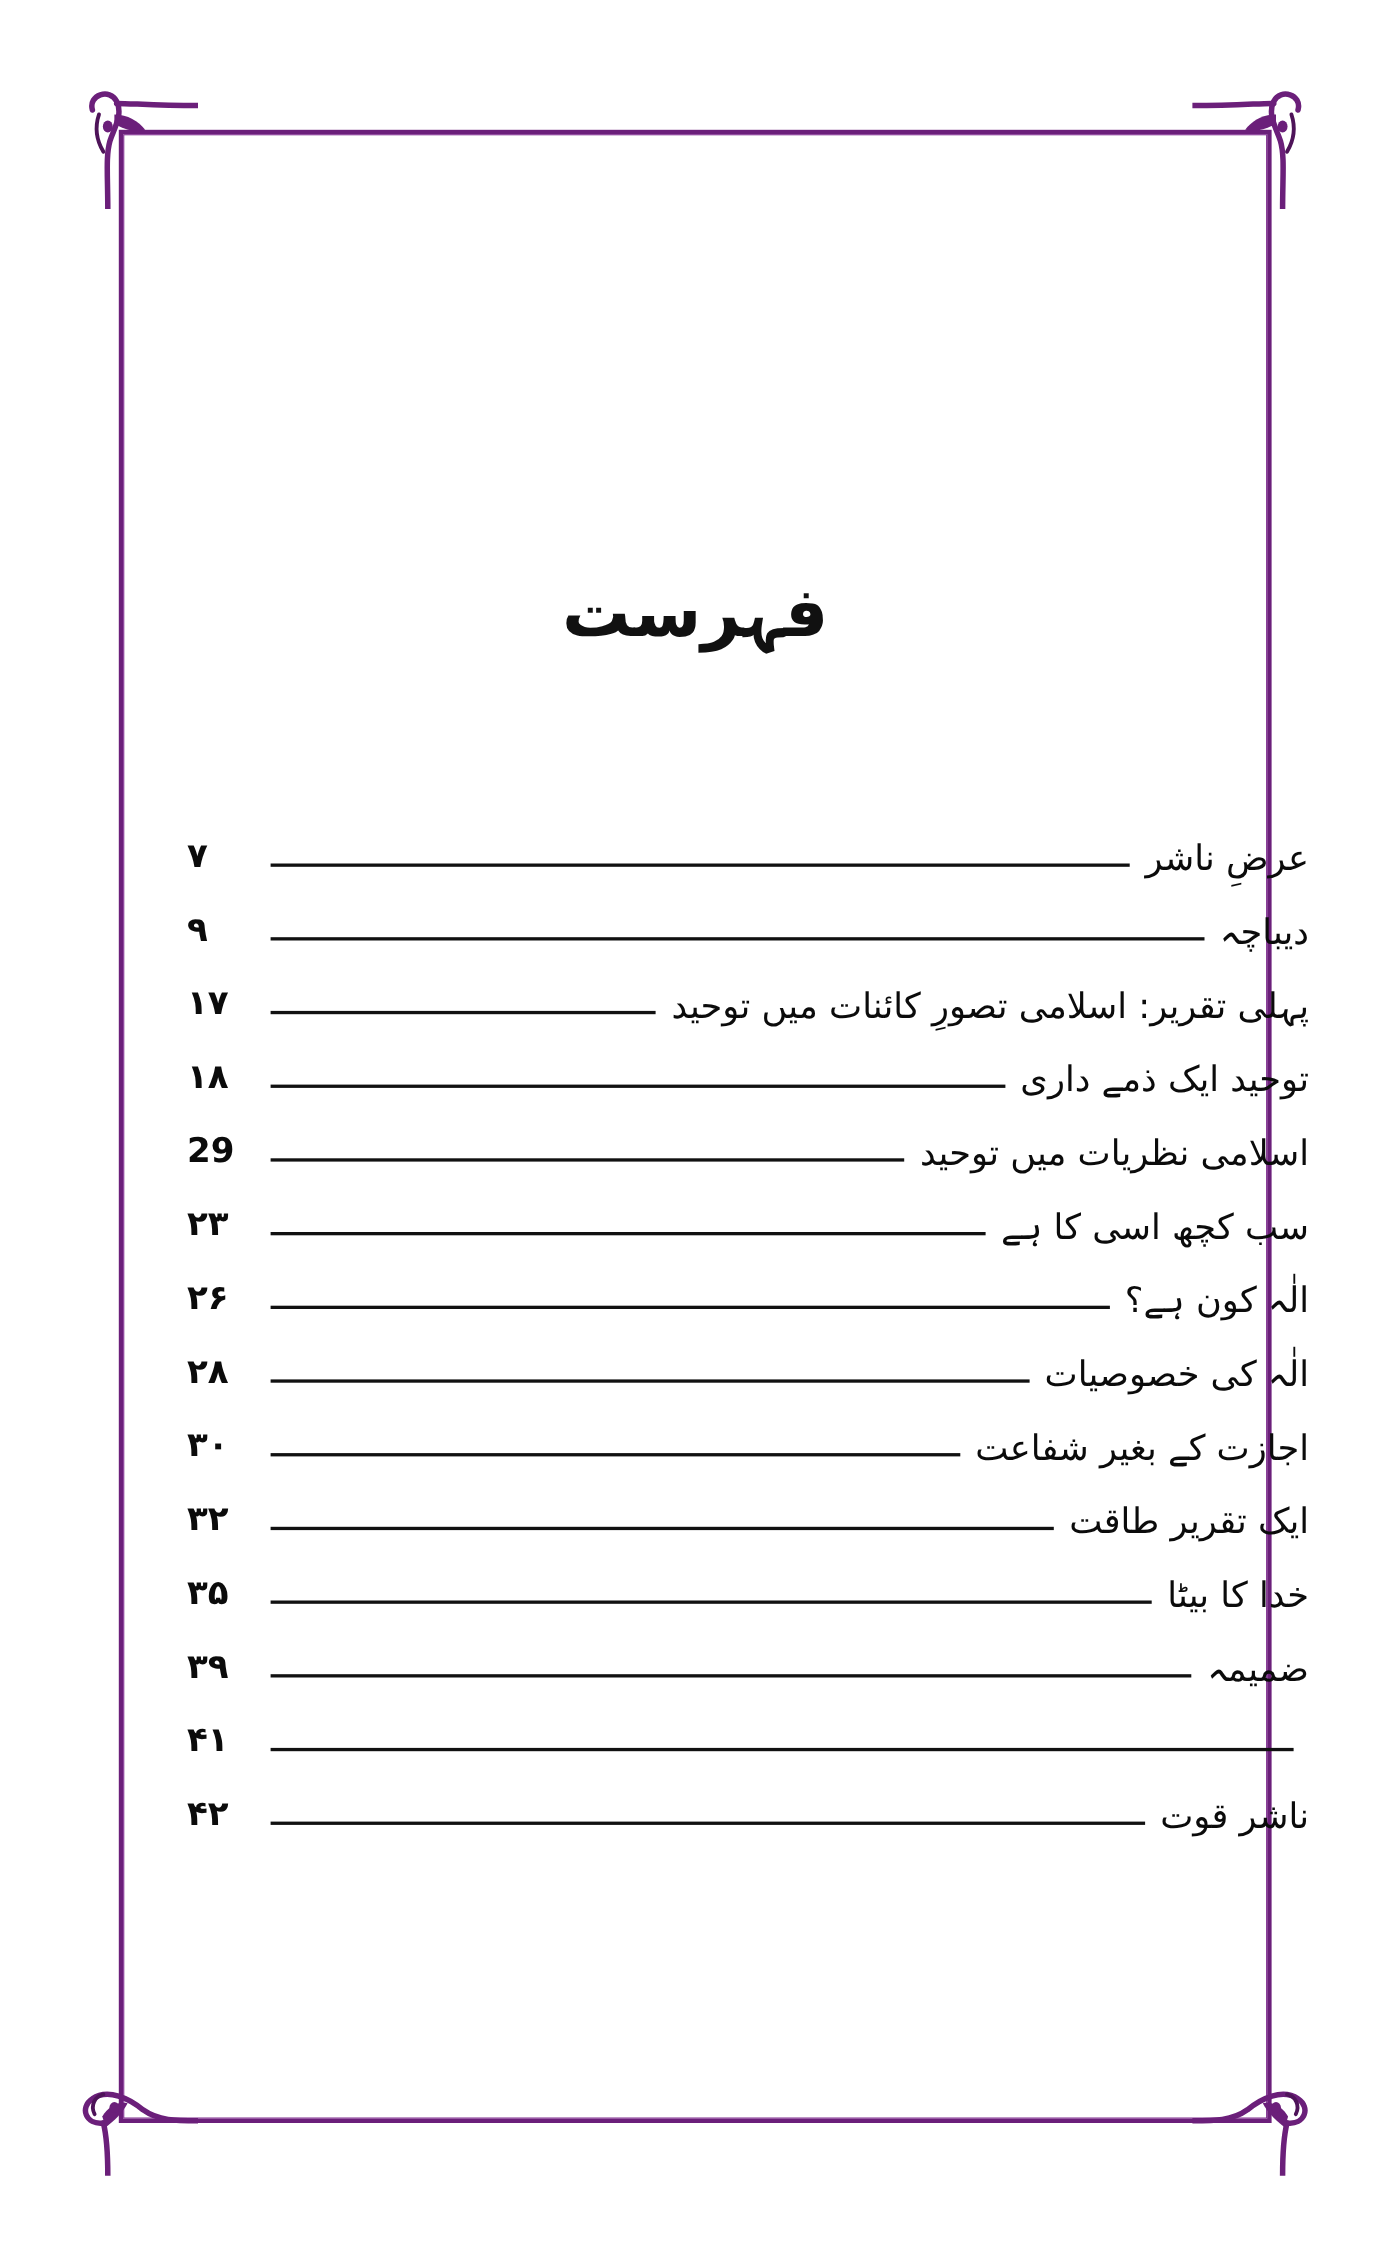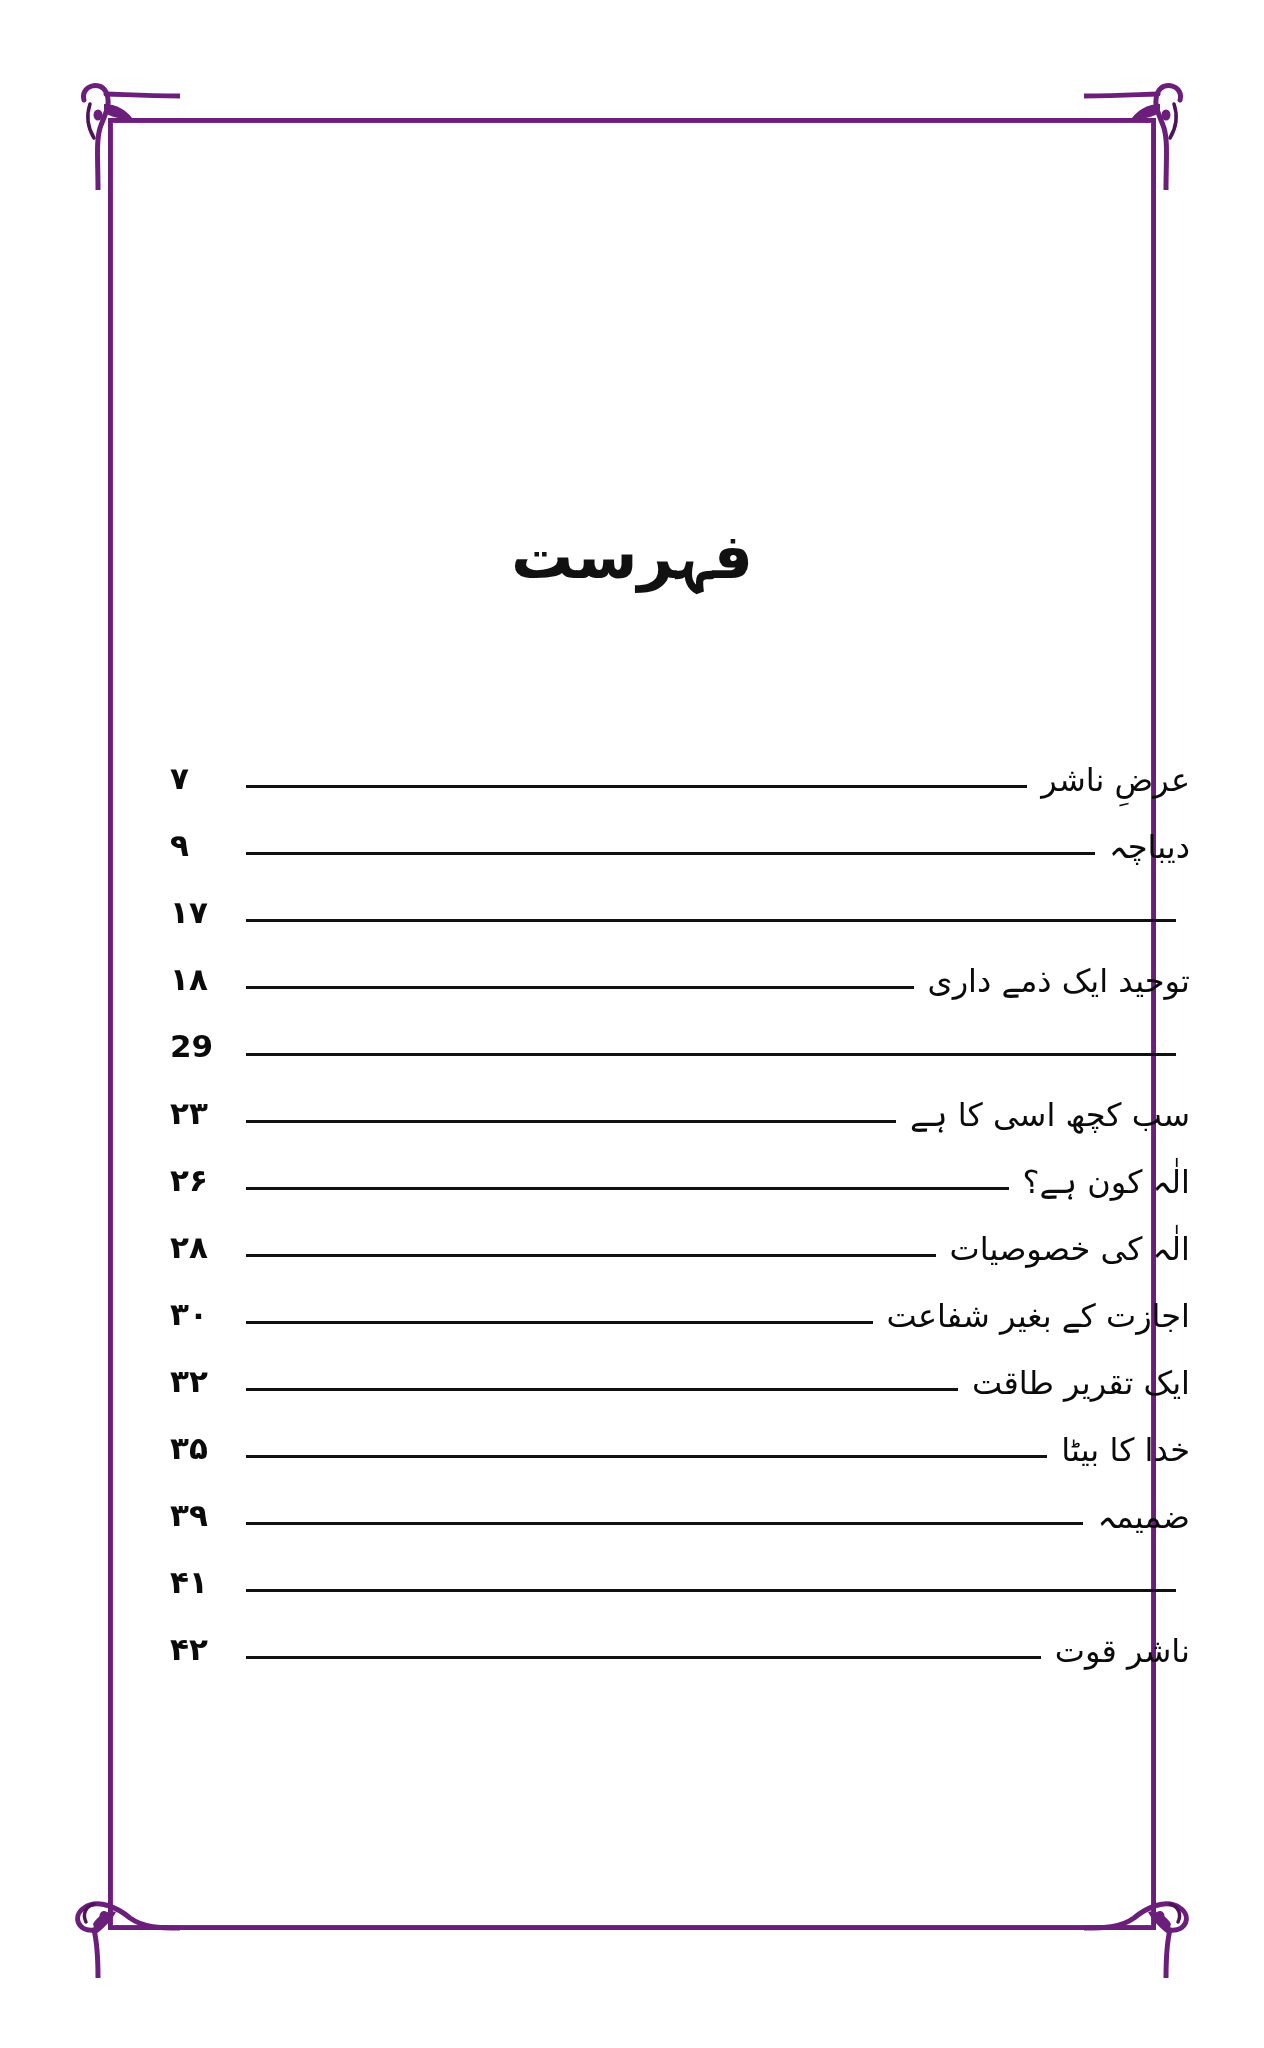--- a/index.html
+++ b/index.html
@@ -164,29 +164,31 @@
         <div class="toc-label">عرضِ ناشر</div>
         <div class="toc-leader"></div>
         <div class="toc-page">۷</div>
       </div>
       <div class="toc-row">
         <div class="toc-label">دیباچہ</div>
         <div class="toc-leader"></div>
         <div class="toc-page">۹</div>
       </div>
       <div class="toc-row">
+        <div class="toc-label">پہلی تقریر: اسلامی تصورِ کائنات میں توحید</div>
         <div class="toc-leader"></div>
         <div class="toc-page">۱۷</div>
       </div>
       <div class="toc-row">
         <div class="toc-label">توحید ایک ذمے داری</div>
         <div class="toc-leader"></div>
         <div class="toc-page">۱۸</div>
       </div>
       <div class="toc-row">
+        <div class="toc-label">اسلامی نظریات میں توحید</div>
         <div class="toc-leader"></div>
         <div class="toc-page">29</div>
       </div>
       <div class="toc-row">
         <div class="toc-label">سب کچھ اسی کا ہے</div>
         <div class="toc-leader"></div>
         <div class="toc-page">۲۳</div>
       </div>
       <div class="toc-row">
         <div class="toc-label">الٰہ کون ہے؟</div>

